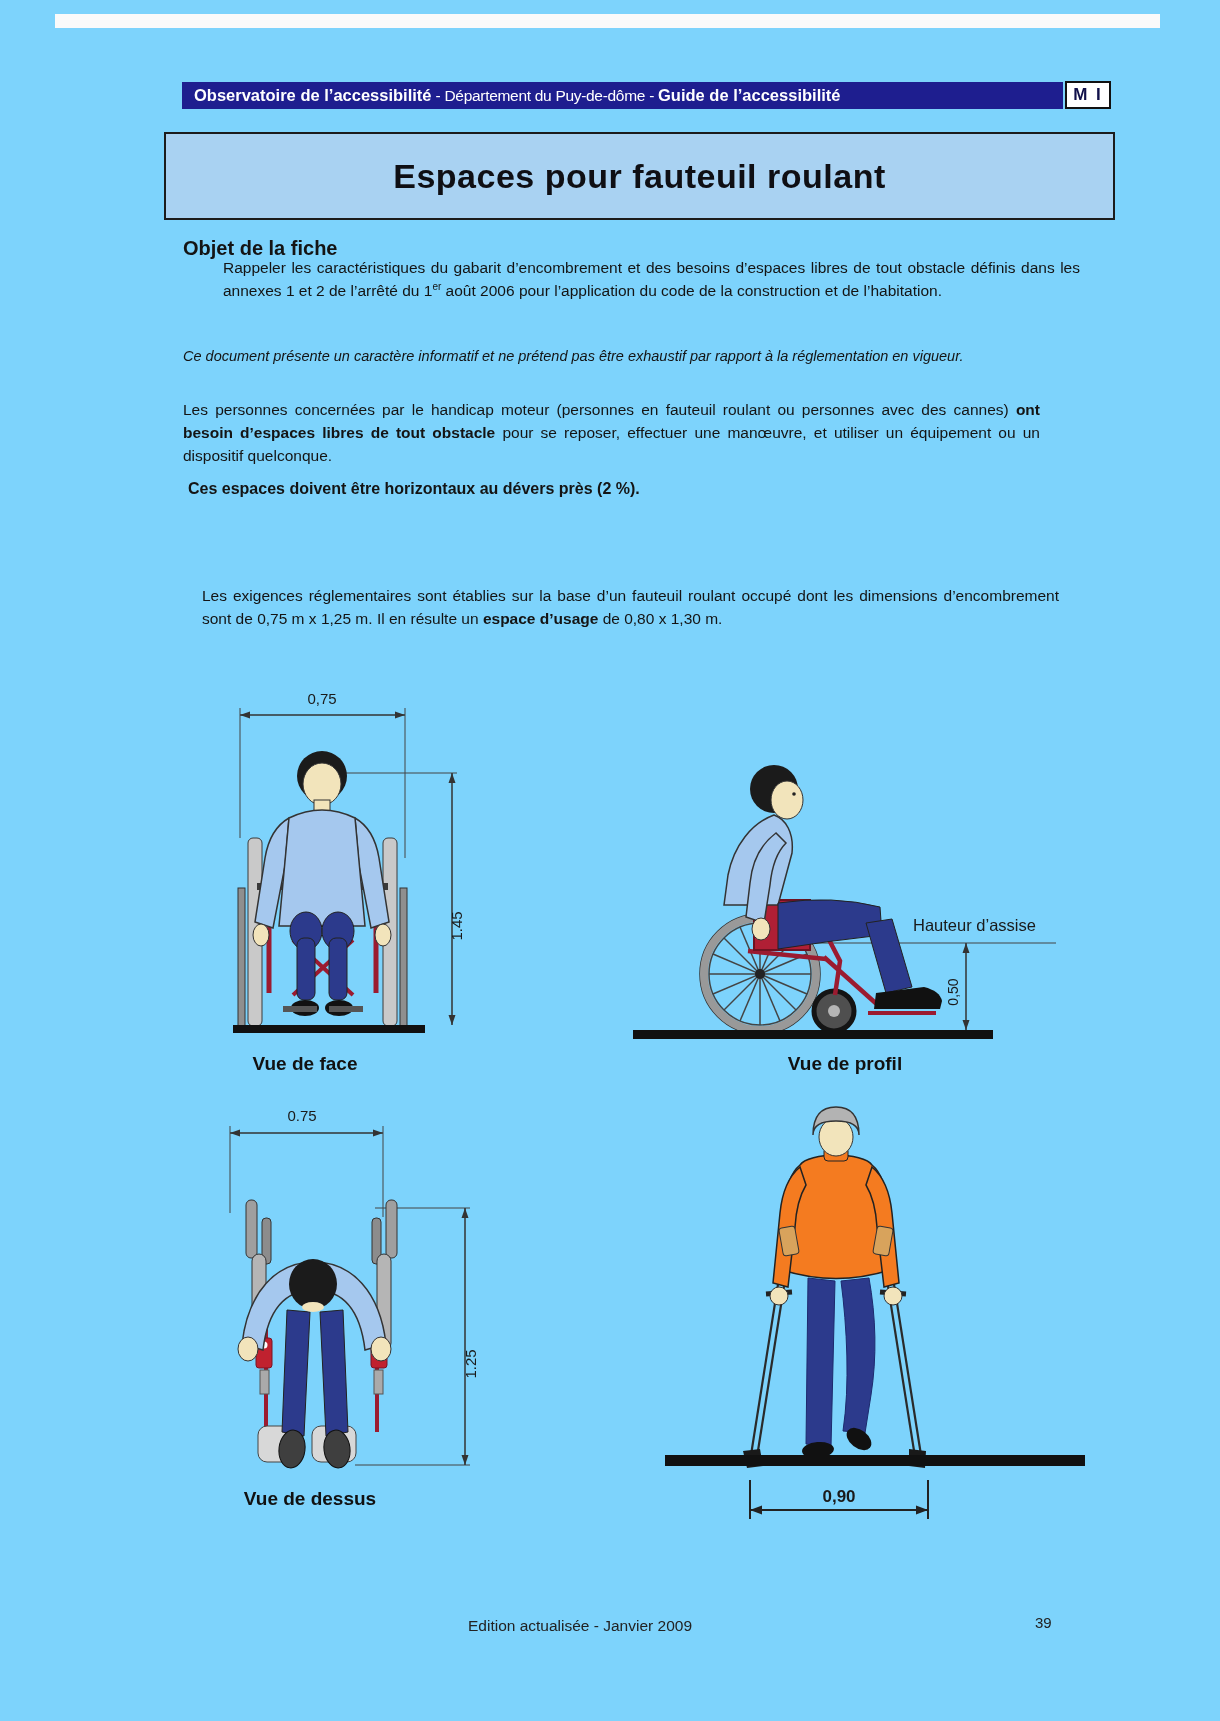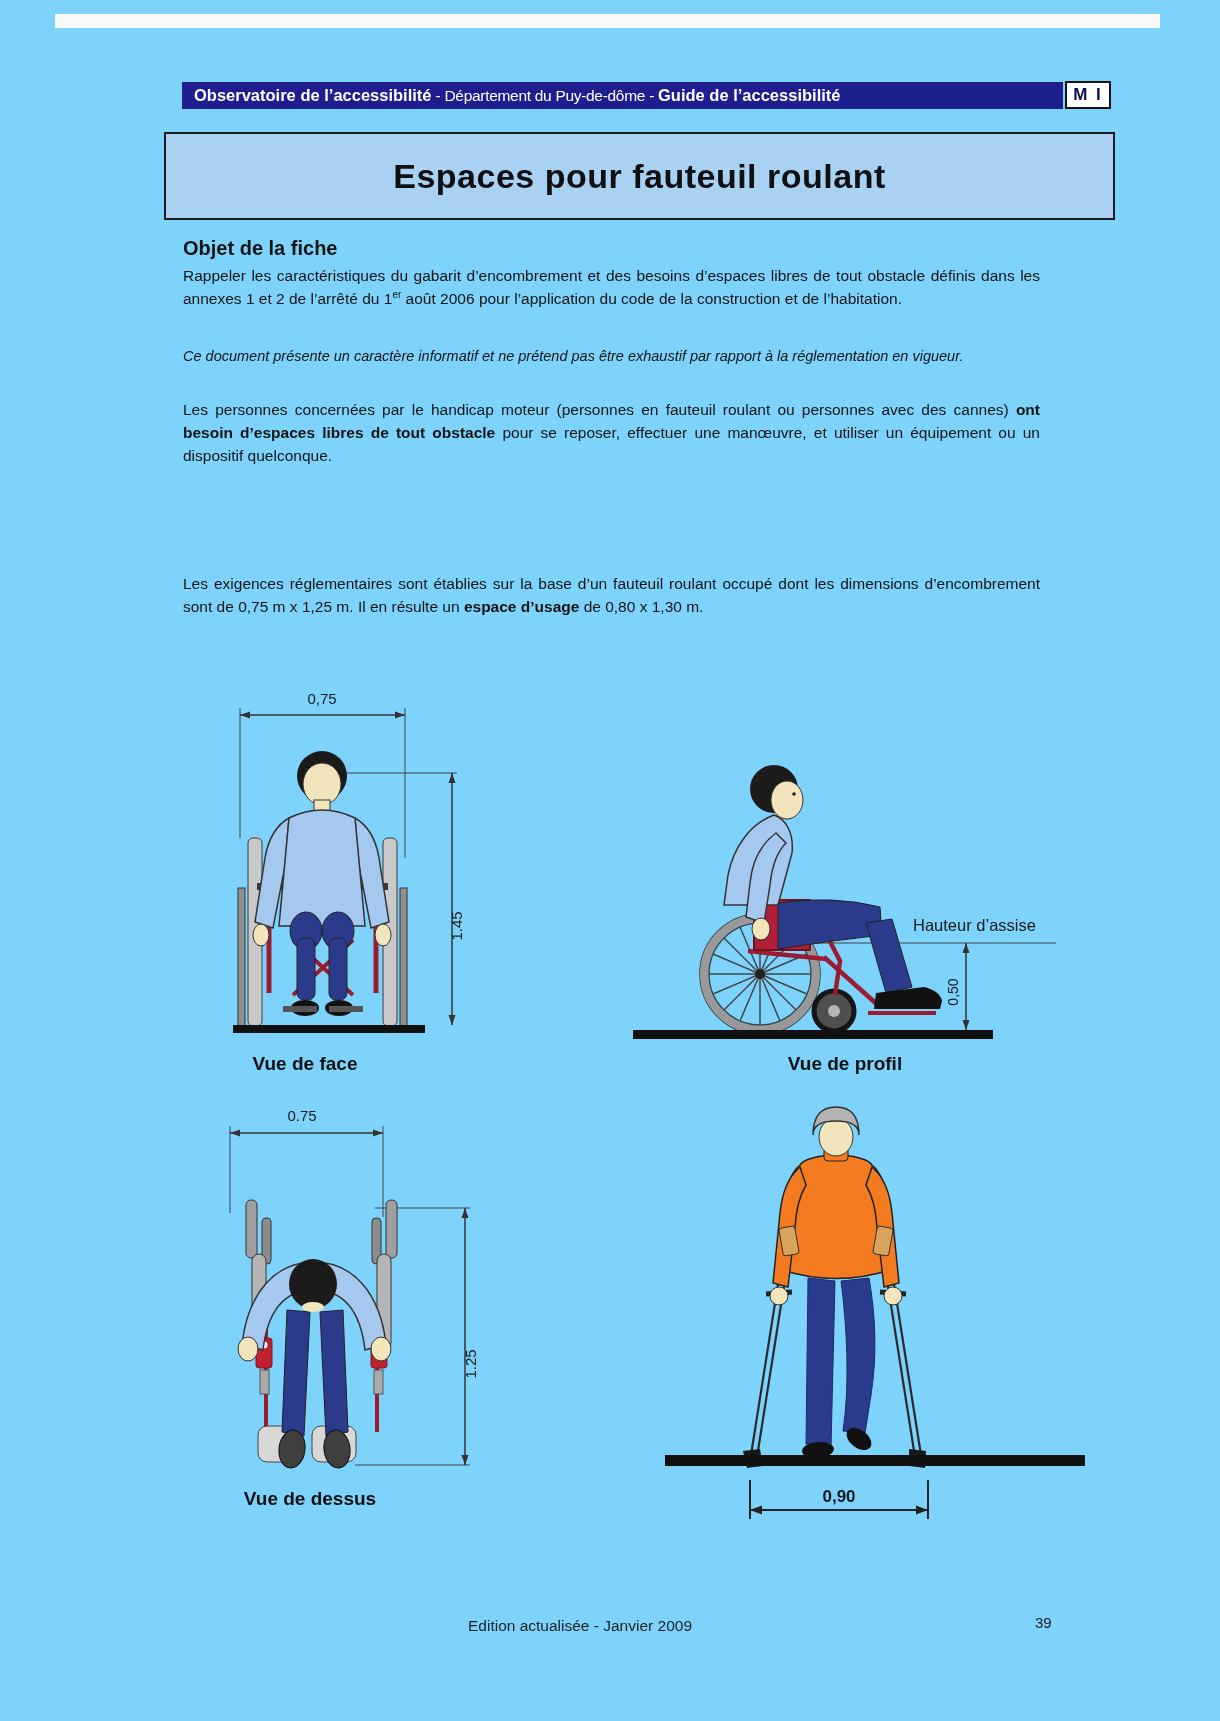--- a/index.html
+++ b/index.html
@@ -20,30 +20,30 @@
     display:flex; border:2px solid #1c1c1c; background:#fff; }
   .title-cell { flex:1; background:#a9d2f2; display:flex; align-items:center; justify-content:center;
     font-size:34px; font-weight:bold; color:#0f0f14; letter-spacing:0.5px; }
   .fiche-col { width:186px; border-left:2px solid #1c1c1c; display:flex; flex-direction:column; }
   .fiche-cell { flex:1; display:flex; align-items:center; justify-content:center;
     font-size:24px; font-weight:bold; color:#0f0f14; }
   .fiche-cell + .fiche-cell { border-top:2px solid #1c1c1c; }
 
   .objet-heading { position:absolute; left:183px; top:237px; font-size:20px; font-weight:bold; }
   .para { position:absolute; left:183px; width:857px; font-size:15.5px; line-height:23px; text-align:justify; }
-  .p1 { top:264px; }
+  .p1 { top:256px;margin-left:40px; }
   .p2 { top:345px; font-style:italic; font-size:14.5px; line-height:22px; }
   .p3 { top:398px; }
   .p4 { top:477px; font-weight:bold; font-size:16px; padding-left:5px; text-align:left; }
   sup { font-size:10px; vertical-align:super; line-height:0; }
 
   .section-bar { position:absolute; left:164px; top:543px; width:951px; height:43px;
     background:#e9e9e9; border:2px solid #4a4a4a; display:flex; align-items:center;
     padding-left:12px; font-size:27px; font-weight:bold; color:#111; }
-  .p5 { top:572px; }
+  .p5 { top:584px;margin-left:19px; }
 
   .fig { position:absolute; }
   .fig svg { display:block; width:100%; height:100%; }
   svg text { font-family:"Liberation Sans", sans-serif; fill:#1a1a1a; }
   .caption { position:absolute; font-size:19px; font-weight:bold; text-align:center; color:#111; }
 
   .footer-edition { position:absolute; left:300px; top:1617px; width:560px; text-align:center;
     font-size:15.5px; color:#222; }
   .footer-page { position:absolute; left:1035px; top:1614px; font-size:15px; color:#222; }
 </style>
@@ -57,20 +57,21 @@
   <div class="mi-badge">M I</div>
 
   <div class="title-table">
     <div class="title-cell">Espaces pour fauteuil roulant</div>
   </div>
 
   <div class="objet-heading">Objet de la fiche</div>
   <p class="para p1"><span>Rappeler les caractéristiques du gabarit d’encombrement et des besoins d’espaces libres de tout obstacle définis dans les annexes 1 et 2 de l’arrêté du 1</span><sup>er</sup><span> août 2006 pour l’application du code de la construction et de l’habitation.</span></p>
   <p class="para p2">Ce document présente un caractère informatif et ne prétend pas être exhaustif par rapport à la réglementation en vigueur.</p>
   <p class="para p3"><span>Les personnes concernées par le handicap moteur (personnes en fauteuil roulant ou personnes avec des cannes) </span><b>ont besoin d’espaces libres de tout obstacle</b><span> pour se reposer,  effectuer une manœuvre, et utiliser un équipement ou un dispositif quelconque.</span></p>
+  <p class="para p4">Ces espaces doivent être horizontaux au dévers près (2 %).</p>
 
   <p class="para p5"><span>Les exigences réglementaires sont établies sur la base d’un fauteuil roulant occupé dont les dimensions d’encombrement sont de 0,75 m x 1,25 m. Il en résulte un </span><b>espace d’usage</b><span> de 0,80 x 1,30 m.</span></p>
 
   <div class="fig" style="left:205px; top:688px; width:270px; height:355px;">
     <svg viewBox="0 0 270 355">
       <g>
         <line x1="35" y1="27" x2="200" y2="27" stroke="#333" stroke-width="1.5"></line>
         <polygon points="35,27 45,23.5 45,30.5" fill="#333"></polygon>
         <polygon points="200,27 190,23.5 190,30.5" fill="#333"></polygon>
         <line x1="35" y1="20" x2="35" y2="150" stroke="#444" stroke-width="1"></line>

